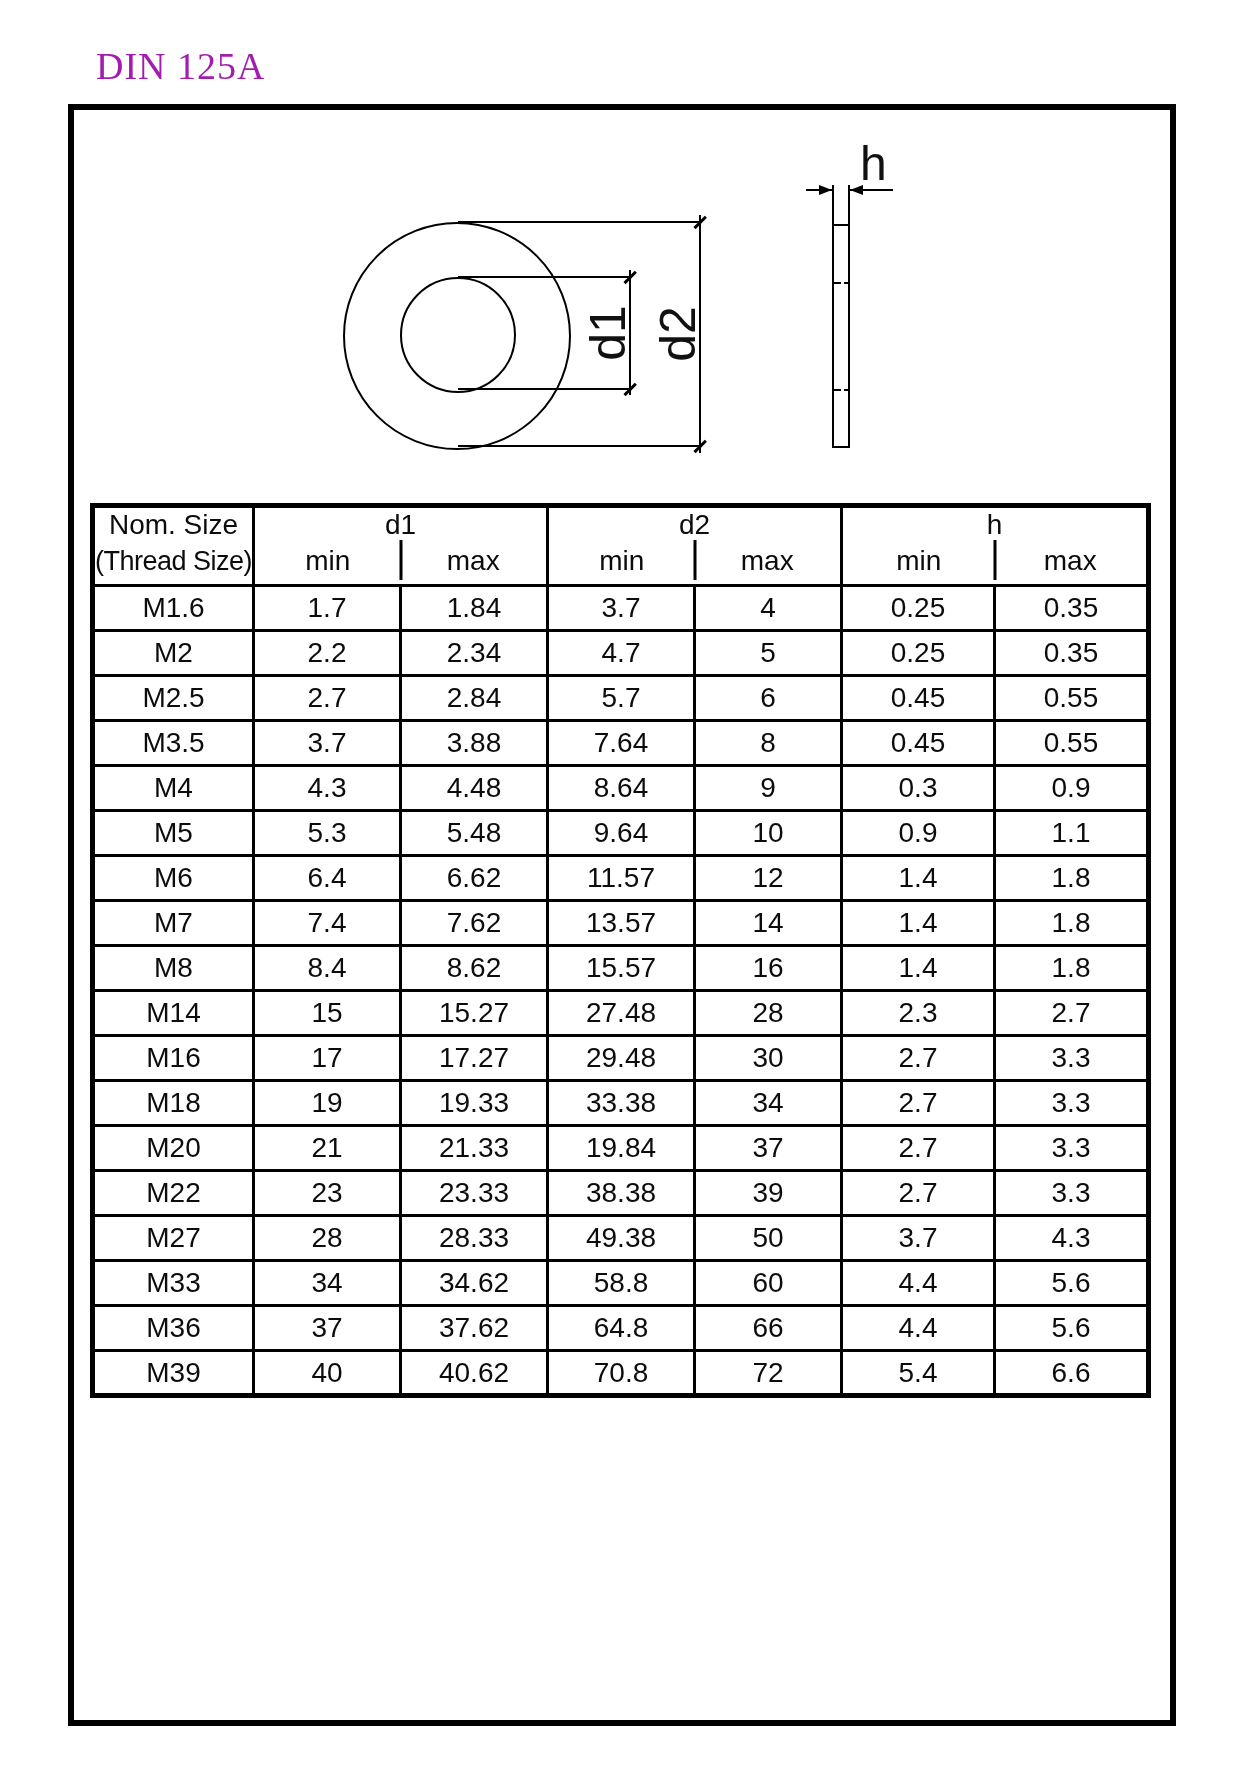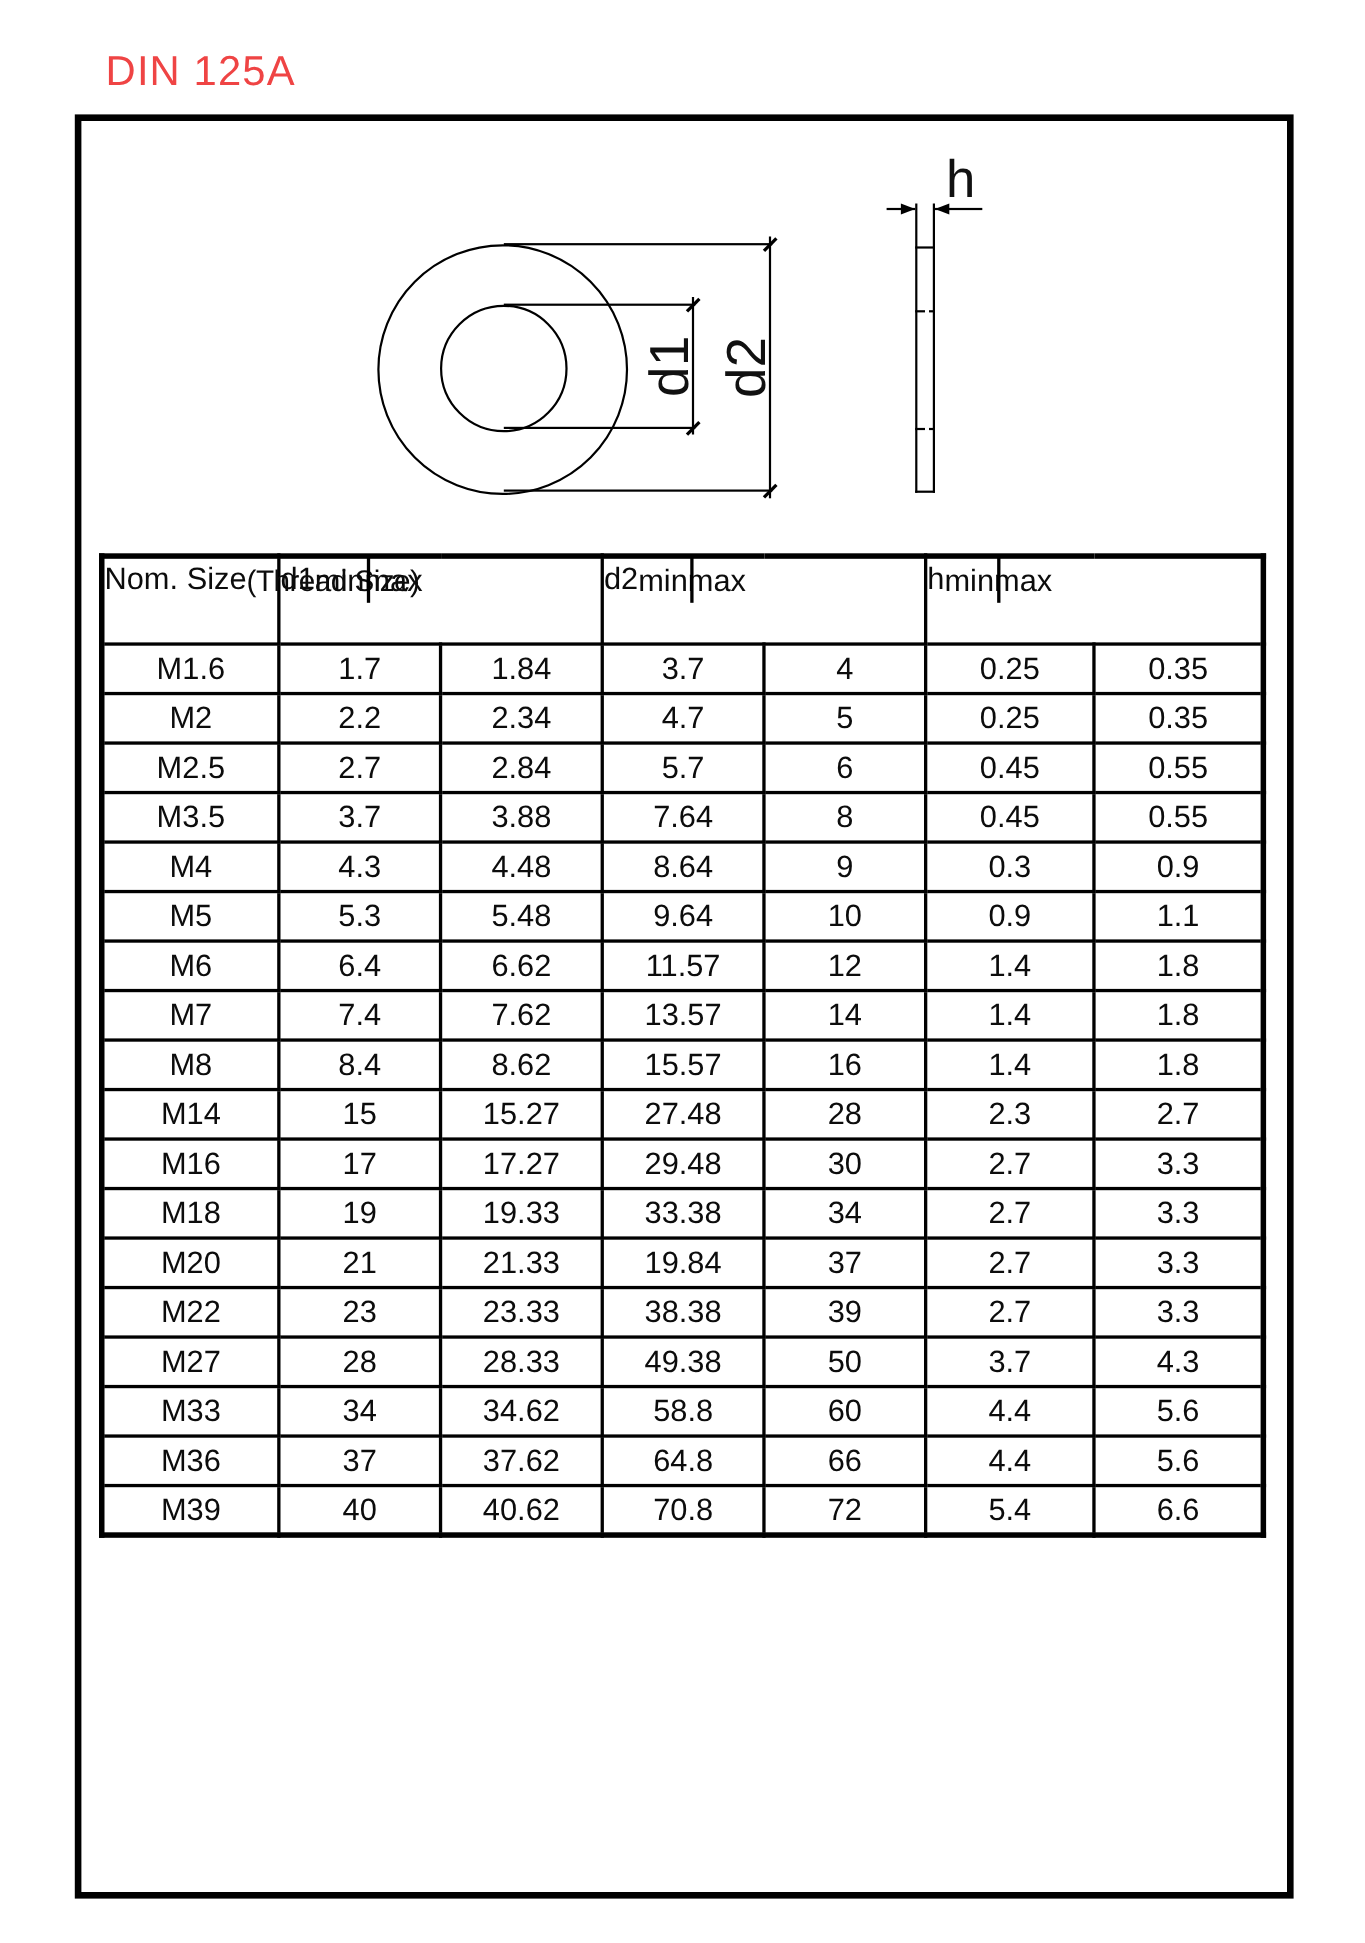--- a/index.html
+++ b/index.html
@@ -6,22 +6,23 @@
   body {
     width:1241px; height:1766px;
     background:#ffffff;
     position:relative;
     font-family:"Liberation Sans","DejaVu Sans",sans-serif;
     color:#000;
     overflow:hidden;
   }
   .title {
     position:absolute; left:96px; top:44px;
-    font-size:38px; letter-spacing:1px; color:#ef4444;
+    font-size:38px; letter-spacing:1px; color:#a21caf;
     white-space:nowrap;
+    font-family:Liberation Serif, serif;
   }
   .frame {
     position:absolute; left:68px; top:104px;
     width:1096px; height:1610px;
     border:6px solid #000;
   }
   
   .circle { position:absolute; border:2px solid #000; border-radius:50%; }
   .c-outer { left:343px; top:222px; width:224px; height:224px; }
   .c-inner { left:400px; top:277px; width:112px; height:112px; }
@@ -56,24 +57,24 @@
     border:5px solid #000;
   }
   #spec th, #spec td {
     border:3px solid #000;
     text-align:center; vertical-align:middle;
     font-size:28px; font-weight:400; color:#0c0c0c;
     padding:0; white-space:nowrap; overflow:visible;
   }
   #spec thead th { height:76px; vertical-align:top; }
   #spec tbody tr { height:45px; }
-  .hcell { display:flex; height:72px; }
+  .hcell { display:flex; flex-direction:column; height:72px; }
   .h-top { height:36px; display:flex; align-items:center; justify-content:center; }
   .h-sub { height:40px; display:flex; align-items:center; position:relative; }
-  .h-sub span { flex:1 1 0; text-align:left; }
+  .h-sub span { flex:1 1 0; text-align:center; }
   .gsep {
     position:absolute; left:50%; top:-2px; bottom:0; width:3px;
     background:#000; transform:translateX(-50%);
   }
   .nom2 { letter-spacing:-0.5px; font-size:27px; }
 </style>
 </head>
 <body>
 
 <div class="title">DIN 125A</div>

